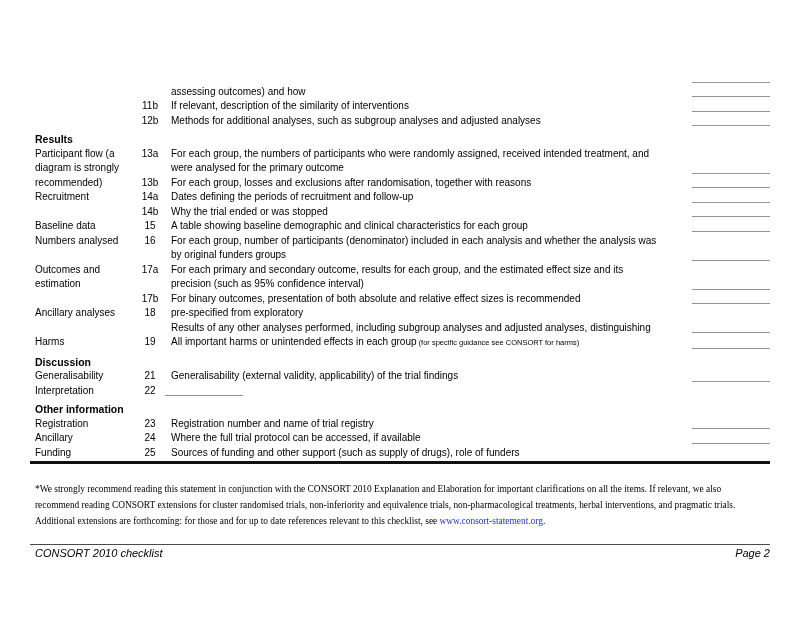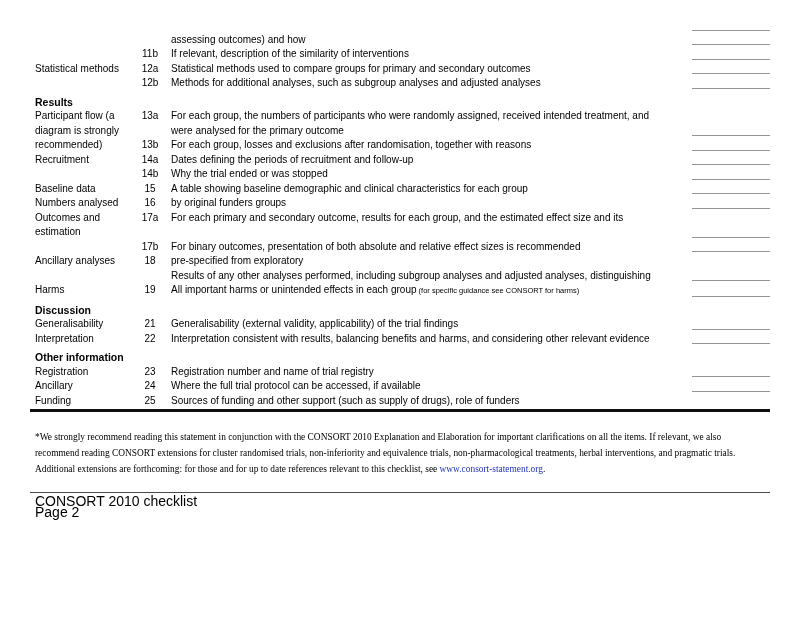--- a/index.html
+++ b/index.html
@@ -4,21 +4,21 @@
 <style>
   html,body{margin:0;padding:0;background:#ffffff;}
   .page{
     position:relative;
     width:800px;height:618px;
     background:#ffffff;
     font-family:"Liberation Sans",sans-serif;
     color:#000;
     overflow:hidden;
   }
-  .content{padding:18px 30px 0 30px;}
+  .content{padding:70px 30px 0 30px;}
   
   .row{display:flex;align-items:stretch;line-height:14.5px;font-size:10px;}
   .col-label{width:100px;flex:none;padding-left:5px;}
   .lbl-line{white-space:nowrap;}
   .col-no{width:30px;flex:none;text-align:center;}
   .col-desc{flex:1;min-width:0;padding-left:6px;white-space:nowrap;}
   .desc-line:empty::before{content:"\00a0";}
   .small-note{font-size:7.5px;}
   .col-line{width:78px;flex:none;display:flex;align-items:flex-end;}
   .pn-line{width:100%;border-bottom:1px solid #949494;margin-bottom:2px;}
@@ -31,21 +31,21 @@
     margin:17px 0 0 5px;
     white-space:nowrap;
   }
   .footnote a{color:#2233bb;cursor:pointer;}
   
   .pfooter{
     margin-top:14px;
     border-top:1px solid #4a4a4a;
     padding:3px 0 0 5px;
     display:flex;justify-content:space-between;
-    font-size:14px;line-height:11px;flex-direction:column;
+    font-size:11px;font-style:italic;line-height:11px;
   }
 </style>
 </head>
 <body>
 
 <div class="page">
   <div class="content">
 
     <div id="checklist-table">
         <div class="row">
@@ -72,32 +72,20 @@
           <div class="col-label"></div>
           <div class="col-no">11b</div>
           <div class="col-desc">
             <div class="desc-line">If relevant, description of the similarity of interventions</div>
           </div>
           <div class="col-line">
             <div class="pn-line"></div>
           </div>
         </div>
         <div class="row">
-          <div class="col-label">
-            <div class="lbl-line">Statistical methods</div>
-          </div>
-          <div class="col-no">12a</div>
-          <div class="col-desc">
-            <div class="desc-line">Statistical methods used to compare groups for primary and secondary outcomes</div>
-          </div>
-          <div class="col-line">
-            <div class="pn-line"></div>
-          </div>
-        </div>
-        <div class="row">
           <div class="col-label"></div>
           <div class="col-no">12b</div>
           <div class="col-desc">
             <div class="desc-line">Methods for additional analyses, such as subgroup analyses and adjusted analyses</div>
           </div>
           <div class="col-line">
             <div class="pn-line"></div>
           </div>
         </div>
         <div class="sec-header">Results</div>
@@ -160,34 +148,36 @@
           <div class="col-line">
             <div class="pn-line"></div>
           </div>
         </div>
         <div class="row">
           <div class="col-label">
             <div class="lbl-line">Numbers analysed</div>
           </div>
           <div class="col-no">16</div>
           <div class="col-desc">
+            <div class="desc-line">For each group, number of participants (denominator) included in each analysis and whether the analysis was</div>
             <div class="desc-line">by original funders groups</div>
           </div>
           <div class="col-line">
             <div class="pn-line"></div>
           </div>
         </div>
         <div class="row">
           <div class="col-label">
             <div class="lbl-line">Outcomes and</div>
             <div class="lbl-line">estimation</div>
           </div>
           <div class="col-no">17a</div>
           <div class="col-desc">
             <div class="desc-line">For each primary and secondary outcome, results for each group, and the estimated effect size and its</div>
+            <div class="desc-line">precision (such as 95% confidence interval)</div>
           </div>
           <div class="col-line">
             <div class="pn-line"></div>
           </div>
         </div>
         <div class="row">
           <div class="col-label"></div>
           <div class="col-no">17b</div>
           <div class="col-desc">
             <div class="desc-line">For binary outcomes, presentation of both absolute and relative effect sizes is recommended</div>
@@ -232,23 +222,20 @@
           </div>
           <div class="col-line">
             <div class="pn-line"></div>
           </div>
         </div>
         <div class="row">
           <div class="col-label">
             <div class="lbl-line">Interpretation</div>
           </div>
           <div class="col-no">22</div>
-          <div class="col-desc">
-            <div class="desc-line">Interpretation consistent with results, balancing benefits and harms, and considering other relevant evidence</div>
-          </div>
           <div class="col-line">
             <div class="pn-line"></div>
           </div>
         </div>
         <div class="sec-header">Other information</div>
         <div class="row">
           <div class="col-label">
             <div class="lbl-line">Registration</div>
           </div>
           <div class="col-no">23</div>

